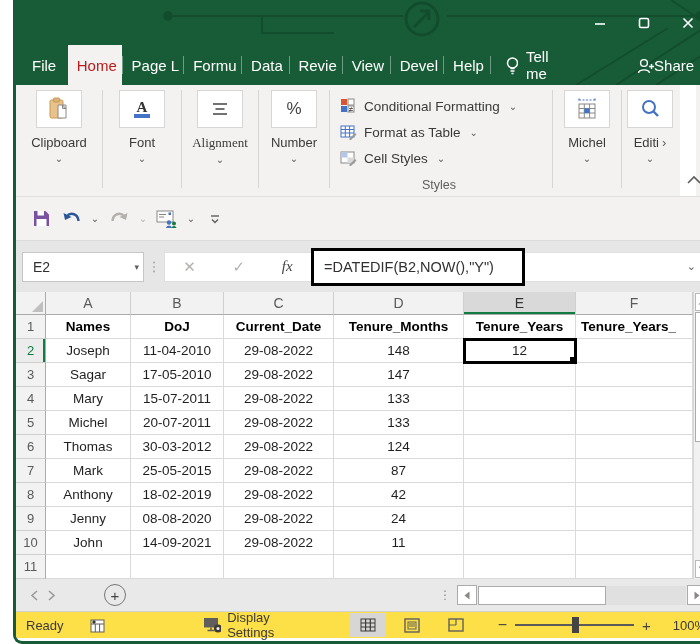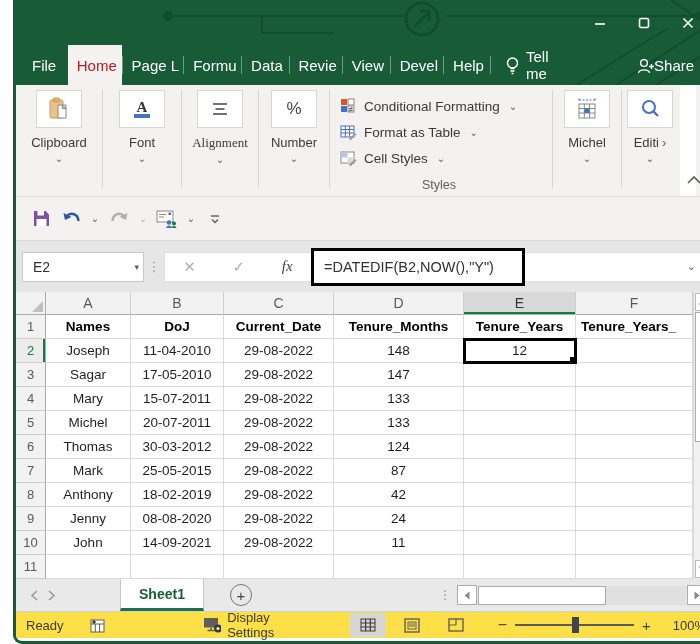--- a/index.html
+++ b/index.html
@@ -497,23 +497,20 @@
 
   <div class="tabstrip">
     <div class="nav-arrows">
       <svg width="8" height="11">
           <path d="M7 1 L2 5.5 L7 10" stroke="#9A9A9A" stroke-width="1.6" fill="none"></path>
         </svg>
       <svg width="8" height="11">
           <path d="M1 1 L6 5.5 L1 10" stroke="#9A9A9A" stroke-width="1.6" fill="none"></path>
         </svg>
     </div>
-    <div class="sheet-tab">
-      <span>Sheet1</span>
-    </div>
     <div class="add-sheet">
       <span>+</span>
     </div>
     <div class="ts-dots">⋮</div>
     <div class="hscroll">
       <div class="hs-btn">
         <svg width="6" height="9">
             <path d="M5.5 0.5 L0.5 4.5 L5.5 8.5 Z" fill="#8A8886"></path>
           </svg>
       </div>

